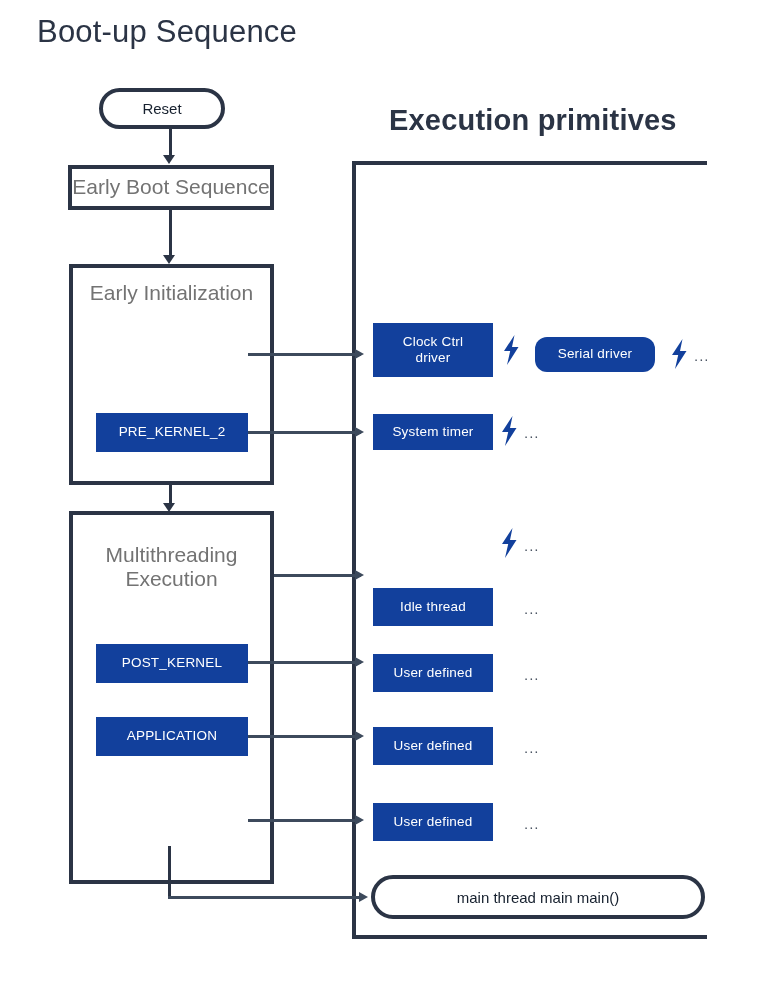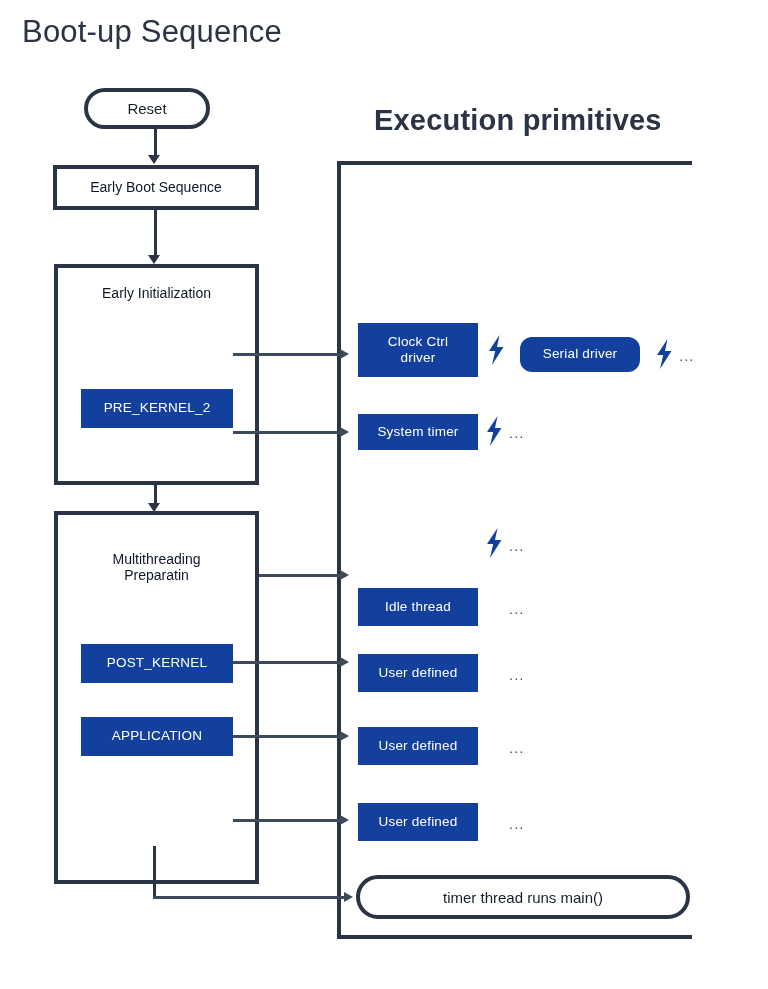--- a/index.html
+++ b/index.html
@@ -10,20 +10,21 @@
   body {
     font-family: "Liberation Sans", sans-serif;
     -webkit-font-smoothing: antialiased;
   }
   #canvas {
     position: relative;
     width: 692px;
     height: 989px;
     background: #ffffff;
     overflow: hidden;
+    margin-left: 15px;
   }
 
   
   .title {
     position: absolute;
     color: #2b3445;
     font-weight: 400;
     letter-spacing: 0.2px;
     white-space: nowrap;
   }
@@ -56,22 +57,22 @@
     align-items: center;
     justify-content: center;
     color: #16202e;
     font-size: 15px;
   }
   .plain-label {
     position: absolute;
     display: flex;
     align-items: center;
     justify-content: center;
-    color: #0f172a;
-    font-size: 14px;
+    color: #737373;
+    font-size: 21px;
     text-align: center;
     line-height: 1.15;
     white-space: pre-line;
   }
   .blue-box {
     position: absolute;
     box-sizing: border-box;
     background: #12409c;
     color: #ffffff;
     display: flex;
@@ -145,28 +146,28 @@
   <div class="outline-box" style="left:53px; top:165px; width:206px; height:45px;"></div>
   <div class="plain-label" style="left:53px; top:165px; width:206px; height:45px;">Early Boot Sequence</div>
 
   <div class="v-line" style="left:154px; top:210px; height:47px;"></div>
   <div class="arrow-down" style="left:148px; top:255px;"></div>
 
   <div class="outline-box" style="left:54px; top:264px; width:205px; height:221px;"></div>
   <div class="plain-label" style="left:54px; top:278px; width:205px; height:30px;">Early Initialization</div>
 
 
-  <div class="blue-box" style="left:81px; top:389px; width:152px; height:39px;">PRE_KERNEL_2</div>
+  <div class="blue-box" style="left:81px; top:413px; width:152px; height:39px;">PRE_KERNEL_2</div>
 
   <div class="v-line" style="left:154px; top:485px; height:22px;"></div>
   <div class="arrow-down" style="left:148px; top:503px;"></div>
 
   <div class="outline-box" style="left:54px; top:511px; width:205px; height:373px;"></div>
   <div class="plain-label" style="left:54px; top:545px; width:205px; height:44px;">Multithreading
-Preparatin</div>
+Execution</div>
 
   <div class="blue-box" style="left:81px; top:717px; width:152px; height:39px;">APPLICATION</div>
 
   <div class="blue-box" style="left:81px; top:644px; width:152px; height:39px;">POST_KERNEL</div>
 
 
   <div class="h-line" style="left:233px; top:353px; width:113px;"></div>
   <div class="arrow-right" style="left:340px; top:349px;"></div>
 
   <div class="h-line" style="left:233px; top:431px; width:113px;"></div>
@@ -225,16 +226,16 @@
   <div class="blue-box" style="left:358px; top:654px; width:120px; height:38px;">User defined</div>
   <div class="dots" style="left:509px; top:667px;">...</div>
 
   <div class="blue-box" style="left:358px; top:727px; width:120px; height:38px;">User defined</div>
   <div class="dots" style="left:509px; top:740px;">...</div>
 
   <div class="blue-box" style="left:358px; top:803px; width:120px; height:38px;">User defined</div>
   <div class="dots" style="left:509px; top:816px;">...</div>
 
   <div class="pill" style="left:356px; top:875px; width:334px; height:44px; font-size:15px;">
-    <span>timer thread runs main()</span>
+    <span>main thread main main()</span>
   </div>
 
 </div>
 
 </body></html>

